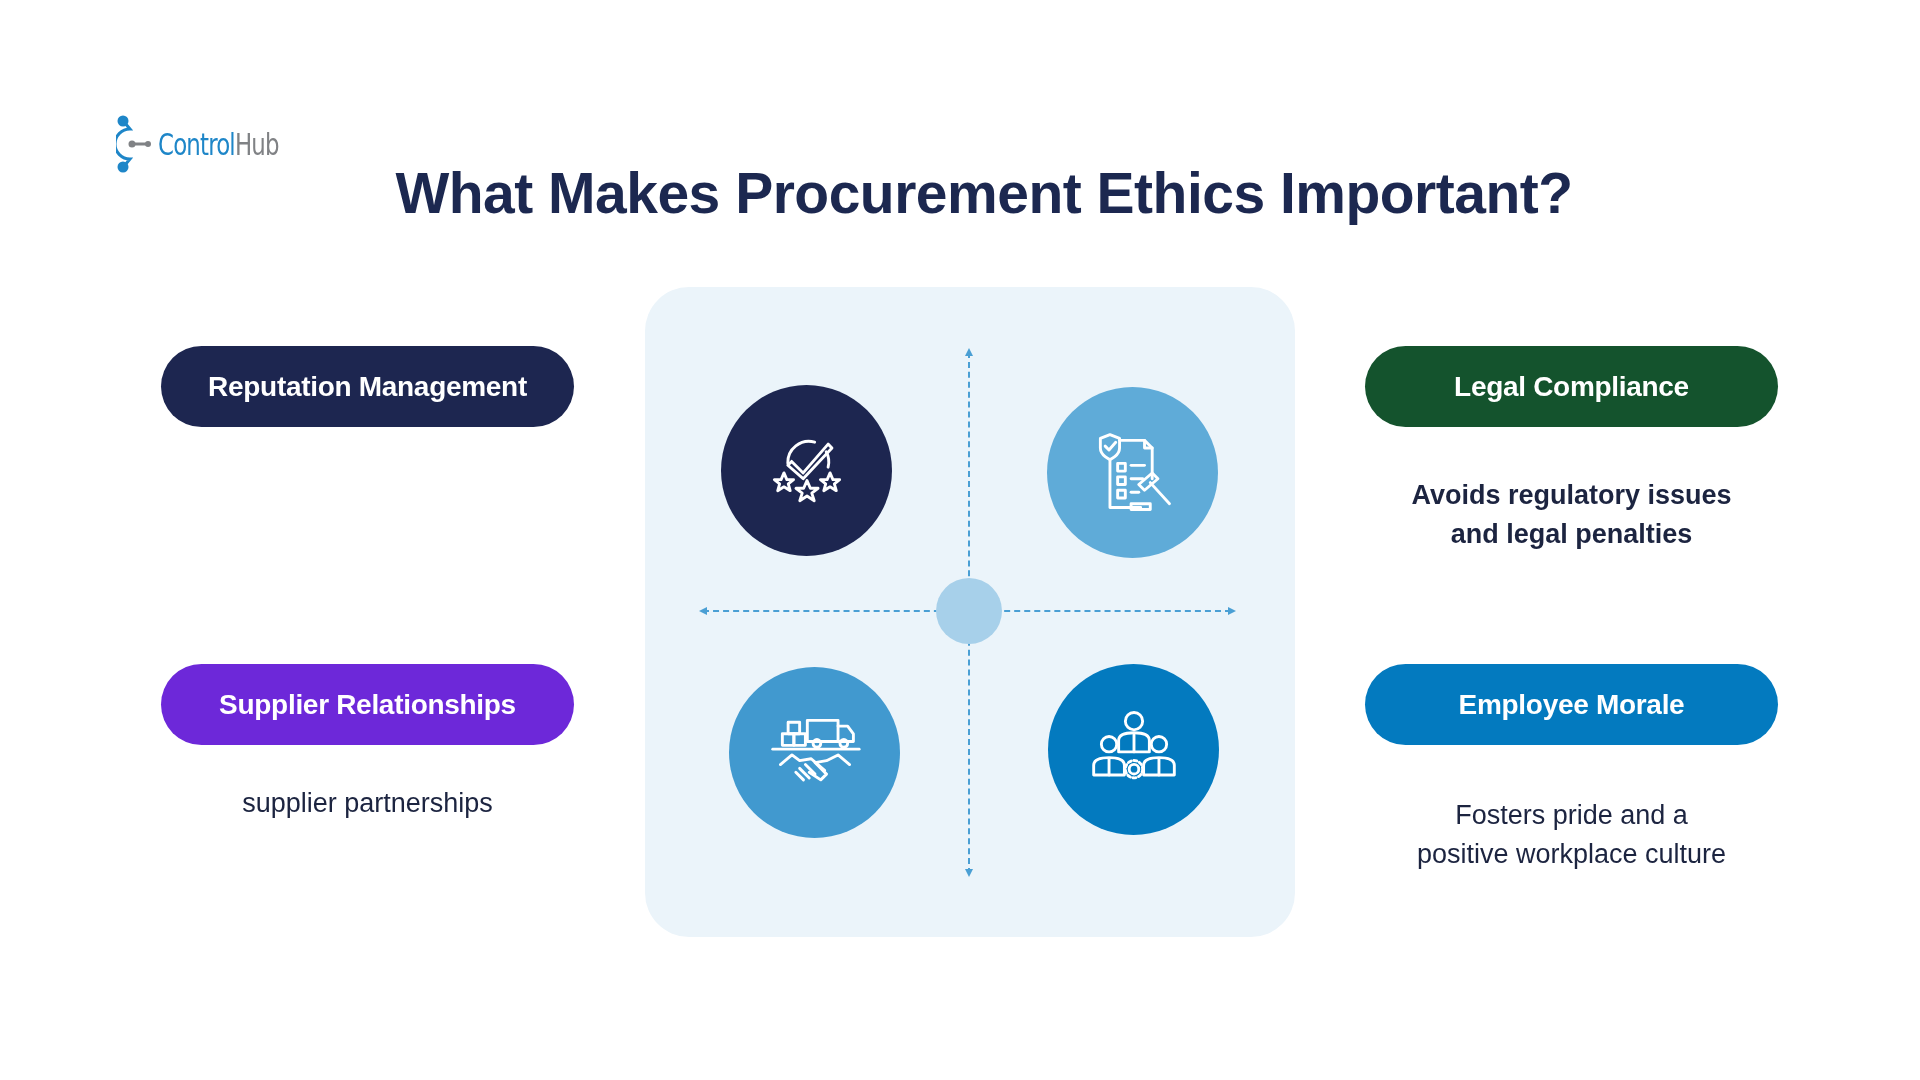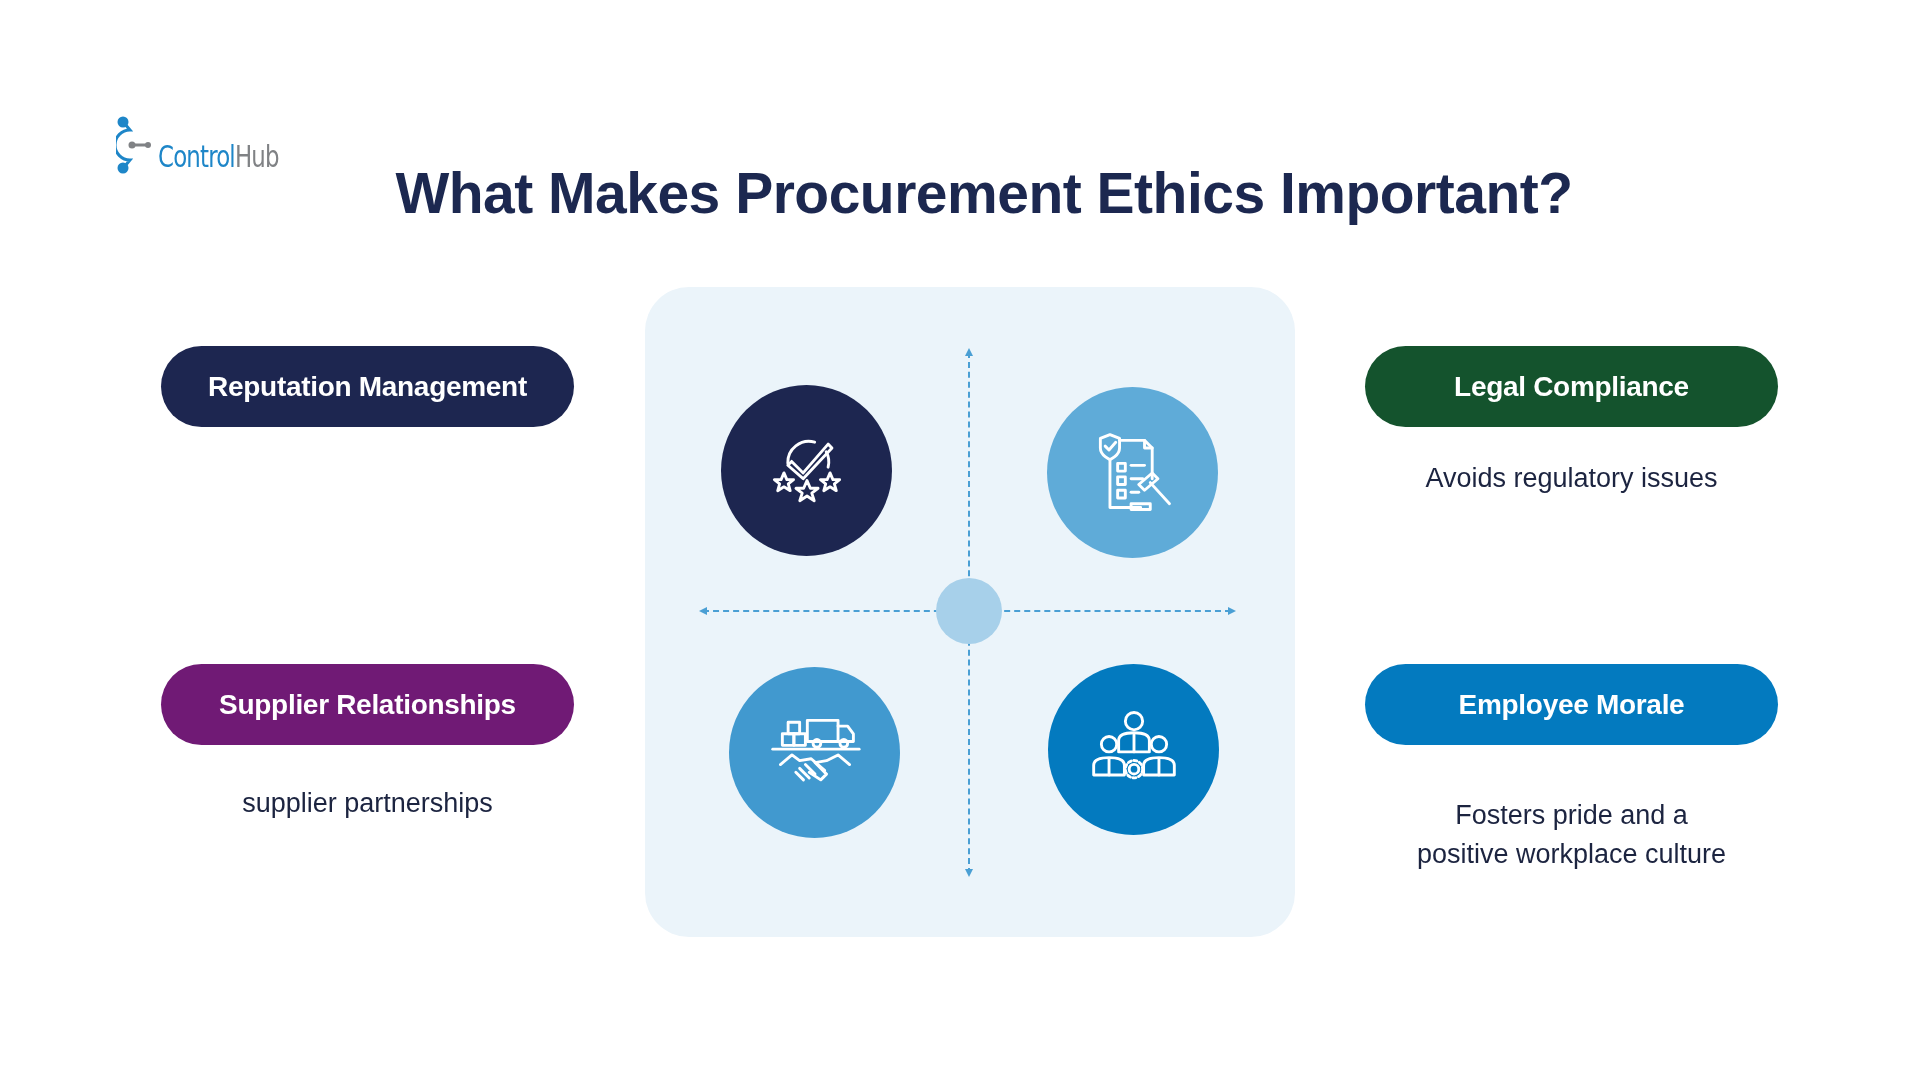--- a/index.html
+++ b/index.html
@@ -1,18 +1,18 @@
 <!DOCTYPE html>
 <html><head>
 <meta charset="utf-8">
 <style>
   html,body{margin:0;padding:0;}
   body{width:1920px;height:1080px;background:#ffffff;position:relative;overflow:hidden;font-family:"Liberation Sans","DejaVu Sans",sans-serif;color:#1c2850;}
   .abs{position:absolute;}
-  .logo{left:116px;top:114px;width:200px;height:60px;display:flex;align-items:flex-end;}
+  .logo{left:116px;top:114px;width:200px;height:60px;display:flex;align-items:center;}
   .logo svg{width:36px;height:58px;}
   .logo-text{font-family:"DejaVu Sans Condensed","DejaVu Sans",sans-serif;font-size:31px;letter-spacing:-1px;margin-left:6px;font-weight:500;transform:scaleX(0.82);transform-origin:left center;white-space:nowrap;}
   .logo-text .c{color:#1e86c8;}
   .logo-text .h{color:#808285;}
   .title{left:0;width:1920px;top:160px;text-align:center;font-size:57px;font-weight:bold;color:#1c2850;letter-spacing:-0.5px;margin-left:24px;}
   .pill{width:413px;height:81px;border-radius:41px;display:flex;align-items:center;justify-content:center;color:#ffffff;font-weight:bold;font-size:28px;letter-spacing:-0.3px;}
   .desc{width:413px;text-align:center;font-size:27px;line-height:39px;color:#1c2440;}
   .panel{left:645px;top:287px;width:650px;height:650px;border-radius:44px;background:#ebf4fa;}
   .circle{border-radius:50%;display:flex;align-items:center;justify-content:center;}
   .icon-circle{width:171px;height:171px;}
@@ -35,28 +35,29 @@
   </svg>
   <span class="logo-text"><span class="c">Control</span><span class="h">Hub</span></span>
 </div>
 
 <div class="abs title">What Makes Procurement Ethics Important?</div>
 
 <div class="abs pill" style="left:161px;top:346px;background:#1d2650;">Reputation Management</div>
 <div class="abs desc" style="left:161px;top:459px;">
 </div>
 
-<div class="abs pill" style="left:161px;top:664px;background:#701a75;">Supplier Relationships</div>
+<div class="abs pill" style="left:161px;top:664px;background:#6d28d9;">Supplier Relationships</div>
 <div class="abs desc" style="left:161px;top:784px;">
   <div>supplier partnerships</div>
 </div>
 
 <div class="abs pill" style="left:1365px;top:346px;background:#14532d;">Legal Compliance</div>
-<div class="abs desc" style="left:1365px;top:459px;">
+<div class="abs desc" style="left:1365px;top:476px;font-weight:bold;">
   <div>Avoids regulatory issues</div>
+  <div>and legal penalties</div>
 </div>
 
 <div class="abs pill" style="left:1365px;top:664px;background:#037abf;">Employee Morale</div>
 <div class="abs desc" style="left:1365px;top:784px;margin-top:12px;">
   <div>Fosters pride and a</div>
   <div>positive workplace culture</div>
 </div>
 
 <div class="abs panel"></div>
 

